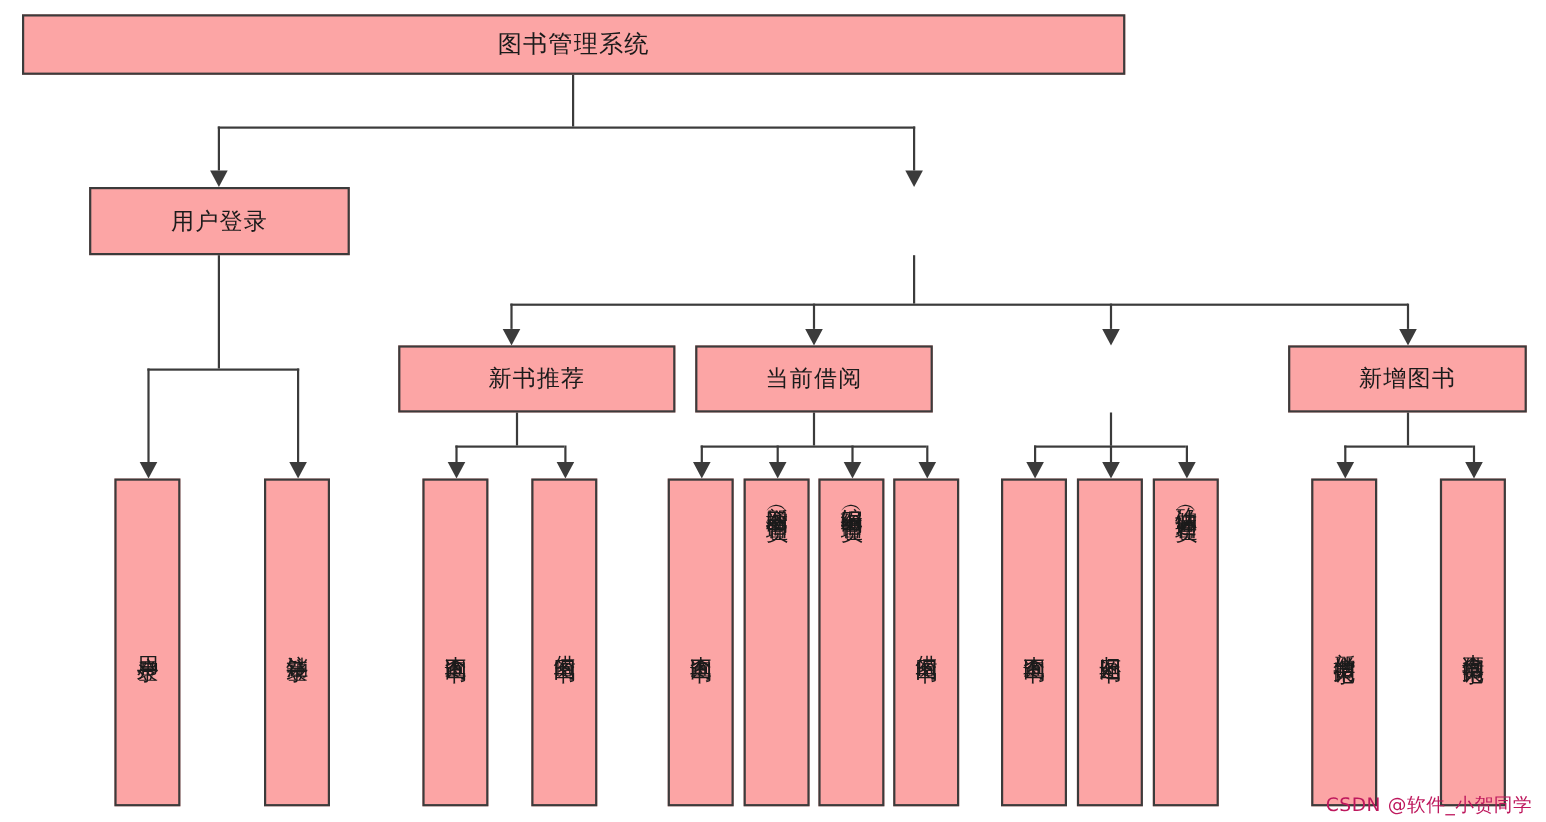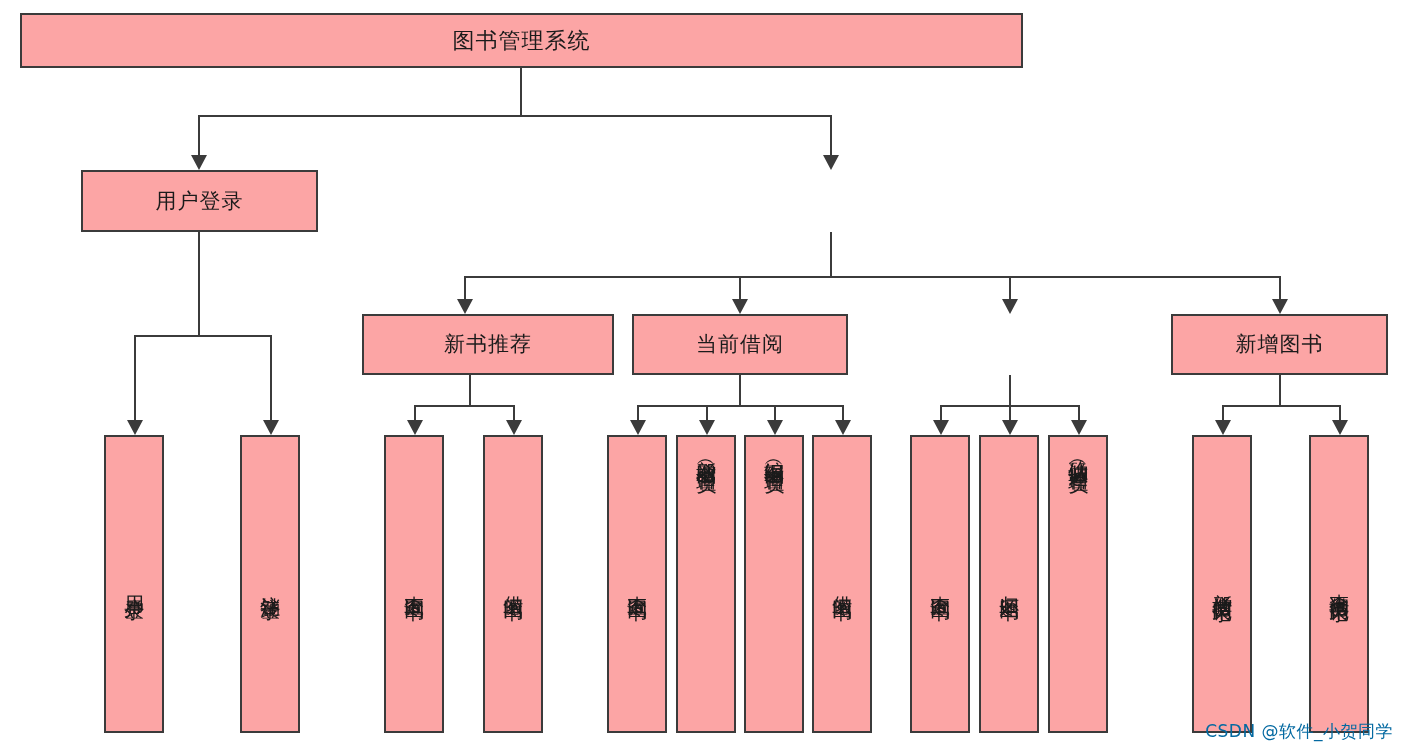--- a/index.html
+++ b/index.html
@@ -73,21 +73,21 @@
     border-left:8px solid transparent;
     border-right:8px solid transparent;
     border-top:15px solid #3b3b3b;
   }
   
   #watermark{
     position:absolute;
     right:12px;
     bottom:4px;
     font-size:17px;
-    color:#0369a1;
+    color:#be185d;
     white-space:nowrap;
     letter-spacing:0.5px;
   }
 </style>
 </head>
 <body>
 
 <div id="diagram">
 
   <div class="node root horiz" style="left:20px;top:13px;width:1003px;height:55px;">

